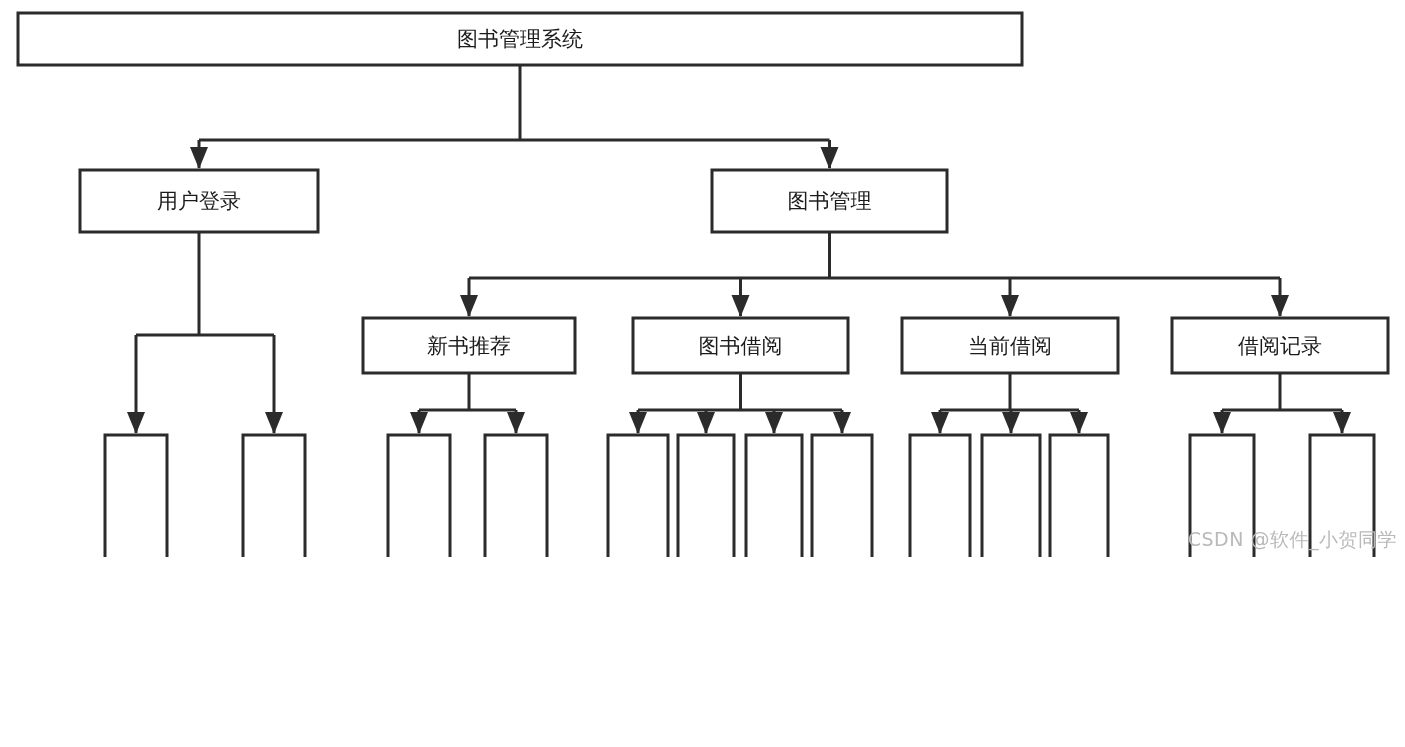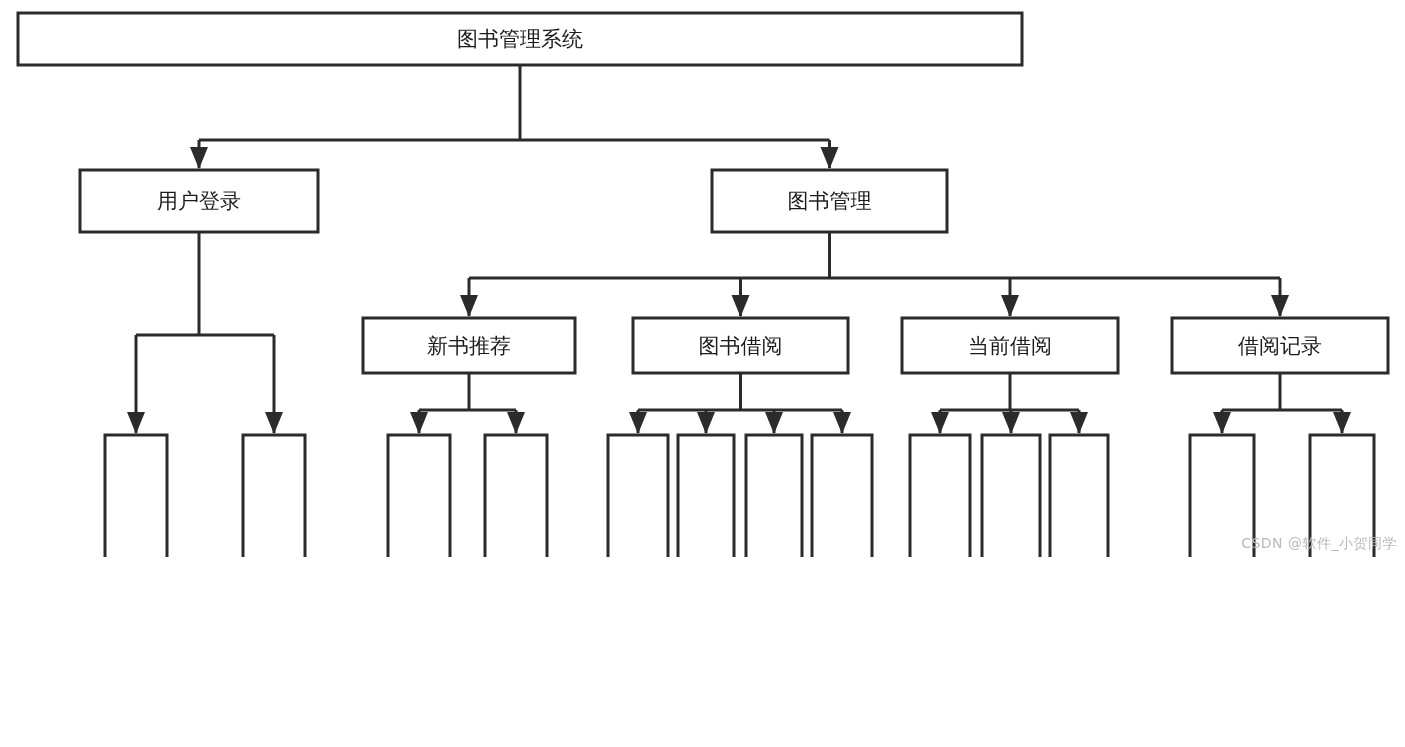--- a/index.html
+++ b/index.html
@@ -9,21 +9,21 @@
   .node-box{fill:#ffffff;stroke:#2b2b2b;stroke-width:3;}
   .conn{stroke:#2b2b2b;stroke-width:3;fill:none;stroke-linecap:butt;}
   .arrow-head{fill:#2b2b2b;}
   .node-label{font-family:"DejaVu Sans","Liberation Sans",sans-serif;fill:#1b1b1b;font-size:21px;}
   .node-label.h{text-anchor:middle;dominant-baseline:middle;}
   .vlabel{position:absolute;display:flex;align-items:center;justify-content:center;
           writing-mode:vertical-rl;text-orientation:upright;
           font-family:"DejaVu Sans","Liberation Sans",sans-serif;
           font-size:21px;color:#1b1b1b;letter-spacing:4px;line-height:1;
           white-space:nowrap;pointer-events:none;}
-  .watermark{position:absolute;right:8px;bottom:4px;font-size:14px;color:#b9b9b9;
+  .watermark{position:absolute;right:8px;bottom:4px;font-size:19px;color:#b9b9b9;
              font-family:"DejaVu Sans","Liberation Sans",sans-serif;letter-spacing:0.5px;}
 </style>
 </head>
 <body>
 
 <div id="stage">
   <svg class="diagram" id="diagram-svg" viewBox="0 0 1405 747" xmlns="http://www.w3.org/2000/svg">
     <g id="connector-layer">
         <line x1="520" y1="65" x2="520" y2="140" class="conn"></line>
         <line x1="199" y1="140" x2="829.5" y2="140" class="conn"></line>

